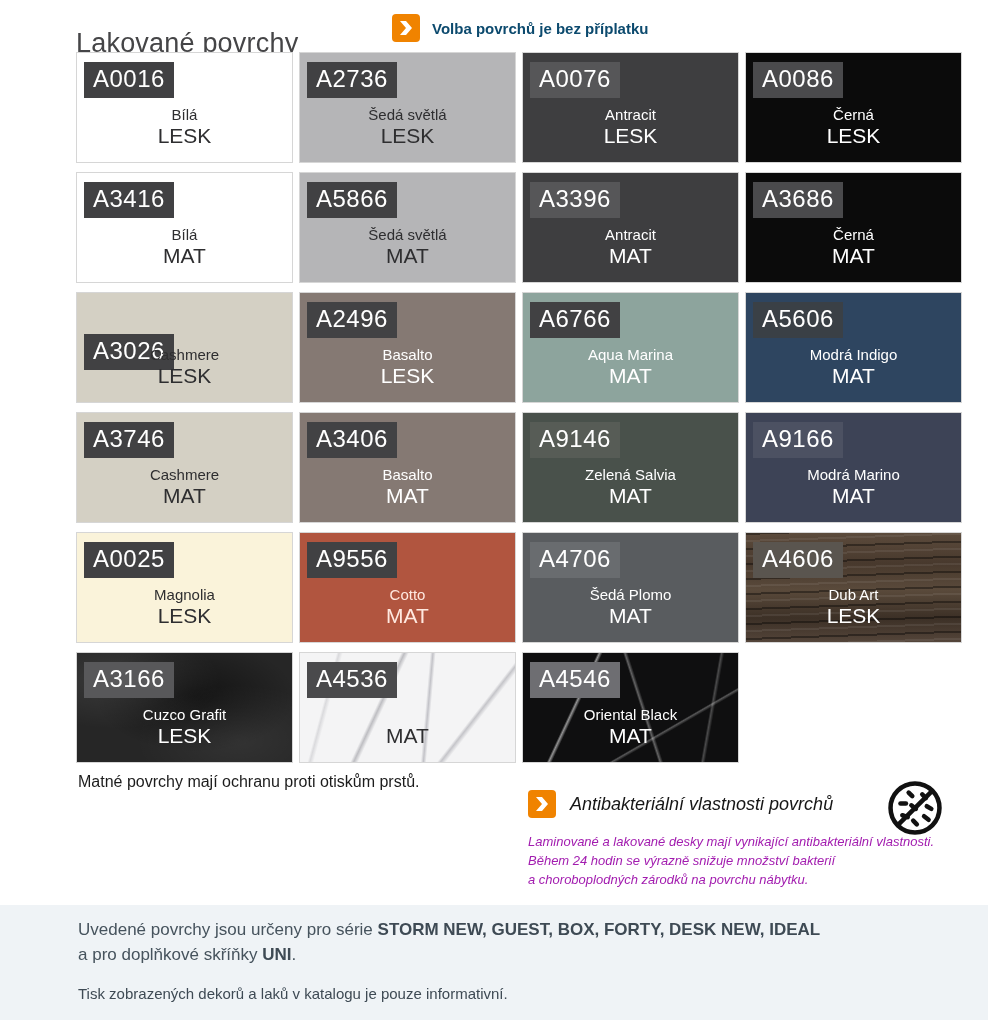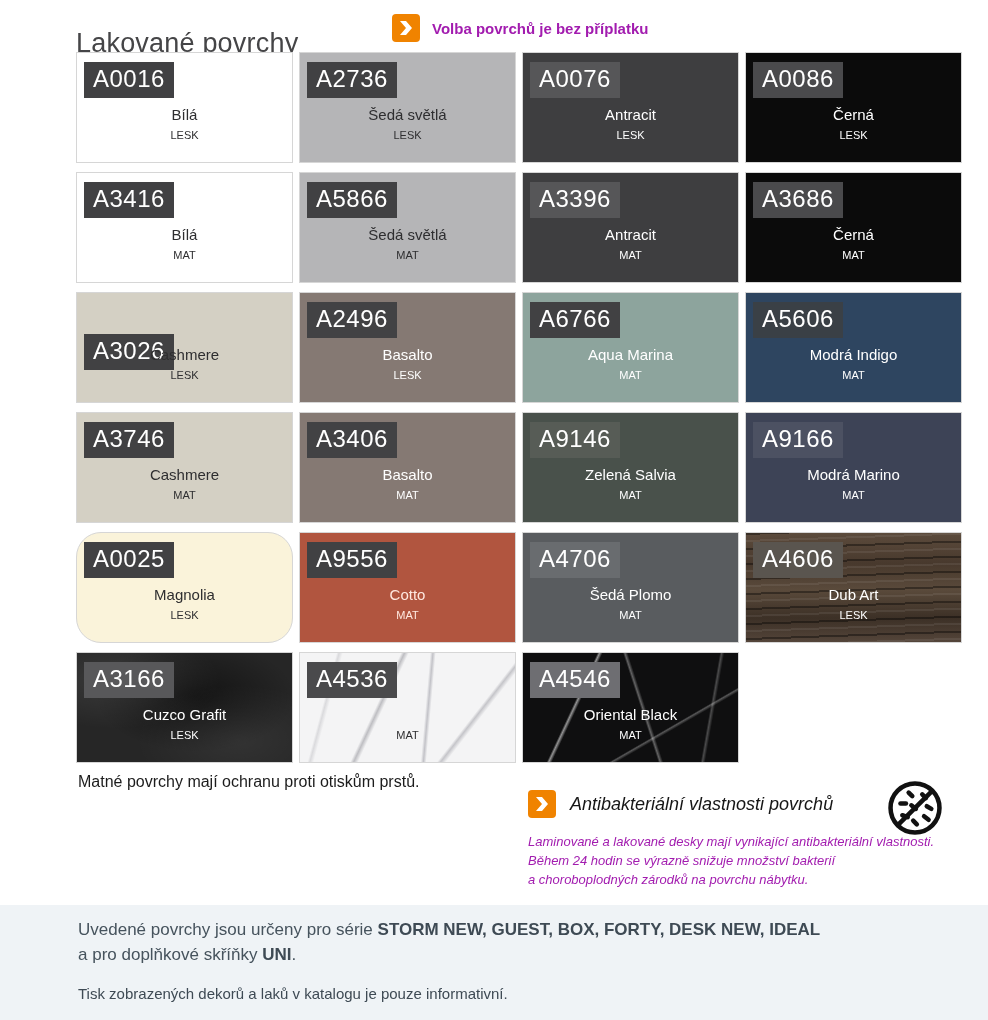--- a/index.html
+++ b/index.html
@@ -3,28 +3,28 @@
 <meta charset="utf-8">
 <style>
   html,body{margin:0;padding:0;background:#ffffff;}
   body{width:988px;height:1020px;position:relative;font-family:"Liberation Sans",sans-serif;overflow:hidden;}
 
   
   .page-title{position:absolute;left:76px;top:10px;font-size:27px;font-weight:300;color:#454547;letter-spacing:.2px;}
   .top-note{position:absolute;left:392px;top:14px;display:flex;align-items:center;gap:12px;}
   .arrow-box{width:28px;height:28px;border-radius:4px;background:#f08300;display:flex;align-items:center;justify-content:center;flex:0 0 auto;}
   .arrow-box svg{display:block;}
-  .top-note .note-text{font-size:15px;font-weight:700;color:#a21caf;}
+  .top-note .note-text{font-size:15px;font-weight:700;color:#0c4a6e;}
 
   
   .grid{position:absolute;left:76px;top:52px;width:886px;display:grid;grid-template-columns:repeat(4,217px);grid-auto-rows:111px;column-gap:6px;row-gap:9px;}
   .swatch{position:relative;border:1px solid #d6d6d6;box-sizing:border-box;}
   .swatch .code{position:absolute;left:7px;top:9px;padding:3px 9px 5px 9px;font-size:24px;letter-spacing:.5px;color:#ffffff;line-height:28px;}
   .swatch .label{position:absolute;left:0;top:51px;width:100%;text-align:center;font-size:15px;line-height:21px;}
-  .swatch .finish{position:absolute;left:0;top:72px;width:100%;text-align:center;font-size:11px;line-height:21px;}
+  .swatch .finish{position:absolute;left:0;top:72px;width:100%;text-align:center;font-size:21px;line-height:21px;}
 
   
   .tx-wood{background:
     repeating-linear-gradient(178deg, rgba(0,0,0,0.38) 0 2px, rgba(0,0,0,0) 2px 7px, rgba(255,255,255,0.07) 7px 9px, rgba(0,0,0,0) 9px 15px),
     linear-gradient(180deg,#5c4b3c 0%,#48392d 28%,#5a4a3b 52%,#3c3026 78%,#54453a 100%) !important;}
   .tx-graphite{background:
     radial-gradient(ellipse at 18% 25%, rgba(255,255,255,0.09), rgba(0,0,0,0) 42%),
     radial-gradient(ellipse at 75% 80%, rgba(255,255,255,0.06), rgba(0,0,0,0) 45%),
     radial-gradient(ellipse at 55% 40%, rgba(0,0,0,0.5), rgba(0,0,0,0) 60%),
     #262626 !important;}
@@ -143,21 +143,21 @@
     <div class="swatch" style="background: rgb(73, 81, 75); color: rgb(255, 255, 255);">
       <span class="code" style="background: rgb(87, 92, 86);">A9146</span>
       <div class="label">Zelená Salvia</div>
       <div class="finish">MAT</div>
     </div>
     <div class="swatch" style="background: rgb(61, 67, 86); color: rgb(255, 255, 255);">
       <span class="code" style="background: rgb(76, 81, 98);">A9166</span>
       <div class="label">Modrá Marino</div>
       <div class="finish">MAT</div>
     </div>
-    <div class="swatch" style="background: rgb(250, 243, 218); color: rgb(46, 46, 48); border-radius: 25px;">
+    <div class="swatch" style="background: rgb(250, 243, 218); color: rgb(46, 46, 48);">
       <span class="code" style="background: rgb(65, 65, 67);">A0025</span>
       <div class="label">Magnolia</div>
       <div class="finish">LESK</div>
     </div>
     <div class="swatch" style="background: rgb(177, 85, 63); color: rgb(255, 233, 224);">
       <span class="code" style="background: rgb(65, 65, 67);">A9556</span>
       <div class="label">Cotto</div>
       <div class="finish">MAT</div>
     </div>
     <div class="swatch" style="background: rgb(89, 92, 95); color: rgb(255, 255, 255);">

